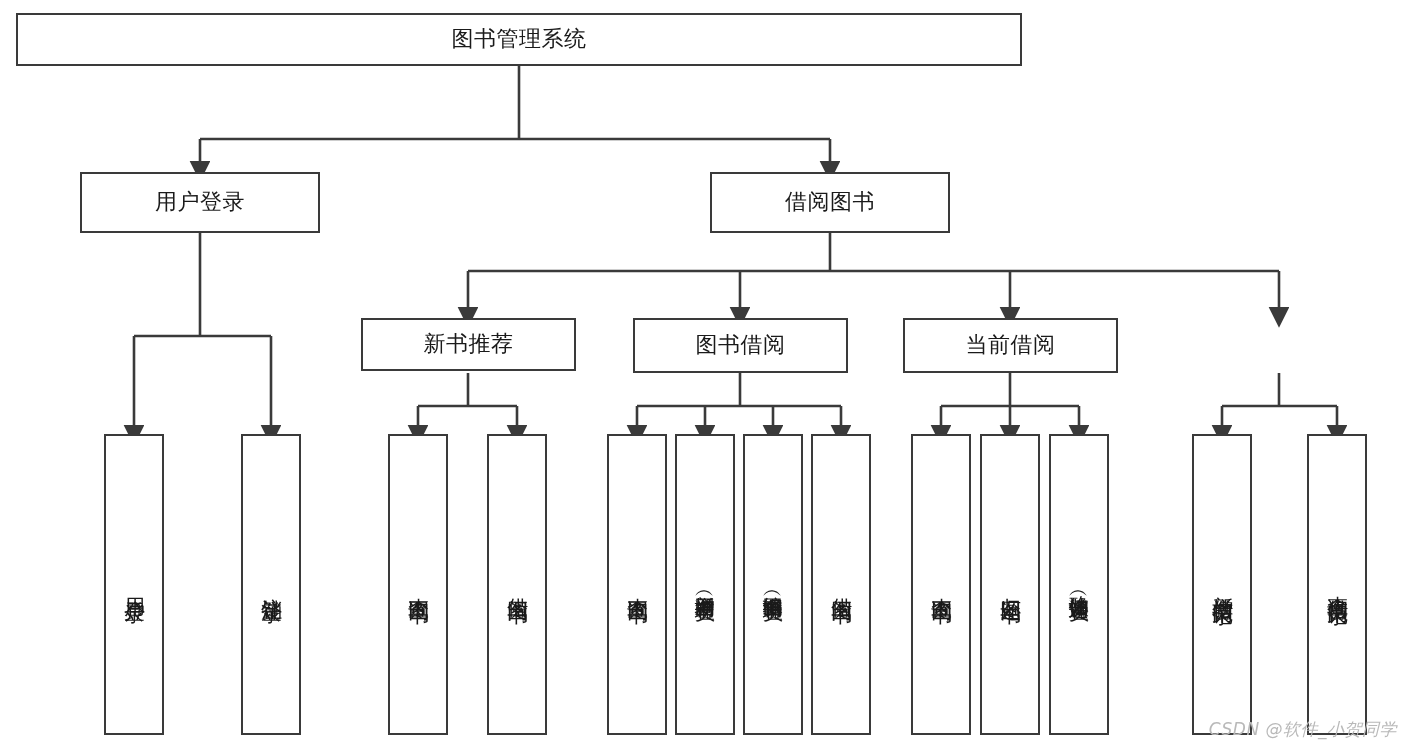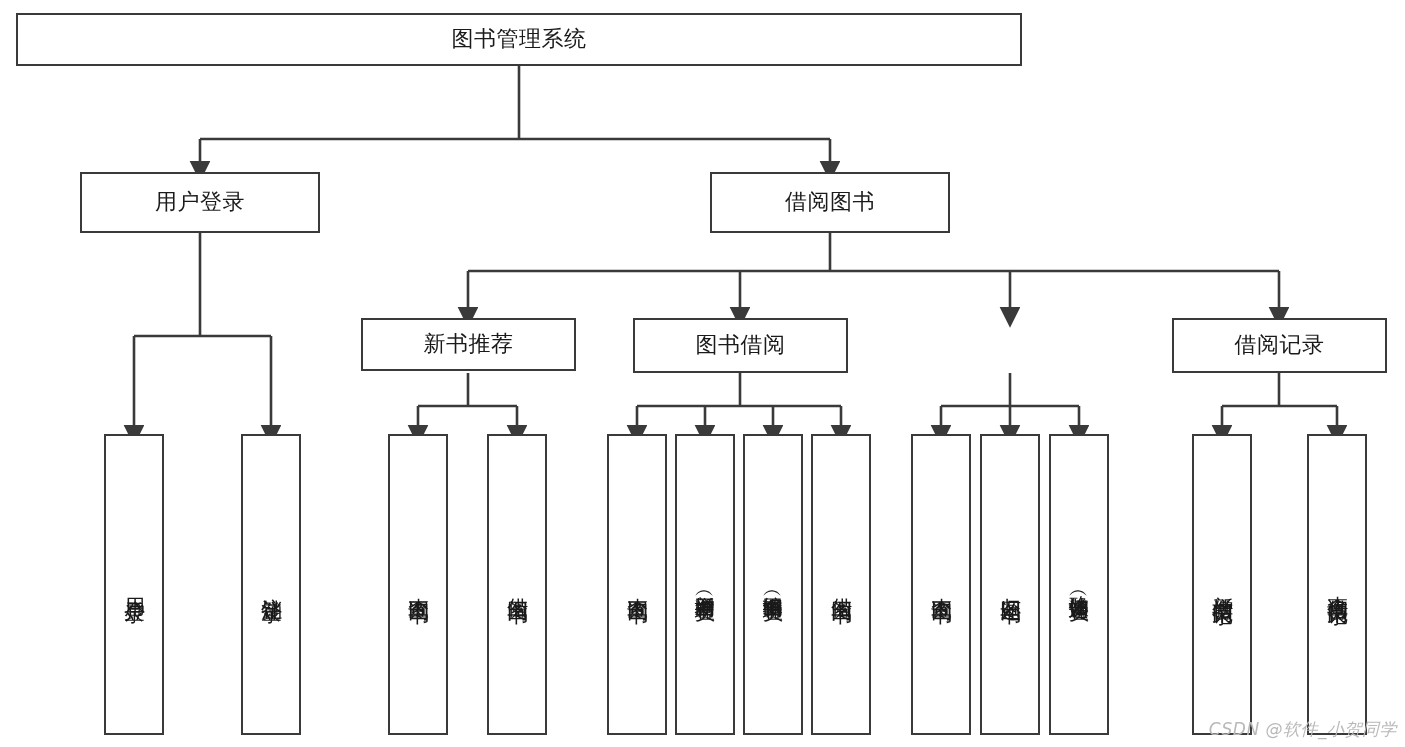--- a/index.html
+++ b/index.html
@@ -134,22 +134,22 @@
   <div class="node horiz" style="left:710px; top:172px; width:240px; height:61px;">
     <span class="node-label">借阅图书</span>
   </div>
 
   <div class="node horiz" style="left:361px; top:318px; width:215px; height:53px;">
     <span class="node-label">新书推荐</span>
   </div>
   <div class="node horiz" style="left:633px; top:318px; width:215px; height:55px;">
     <span class="node-label">图书借阅</span>
   </div>
-  <div class="node horiz" style="left:1172px; top:318px; width:215px; height:55px;">
-    <span class="node-label">借阅记录</span>
+  <div class="node horiz" style="left:903px; top:318px; width:215px; height:55px;">
+    <span class="node-label">当前借阅</span>
   </div>
 
   <div class="node vert" style="left:104px; top:434px; width:60px; height:301px;">
     <span class="node-label">用户登录</span>
   </div>
   <div class="node vert" style="left:241px; top:434px; width:60px; height:301px;">
     <span class="node-label">注销登录</span>
   </div>
 
   <div class="node vert" style="left:388px; top:434px; width:60px; height:301px;">

